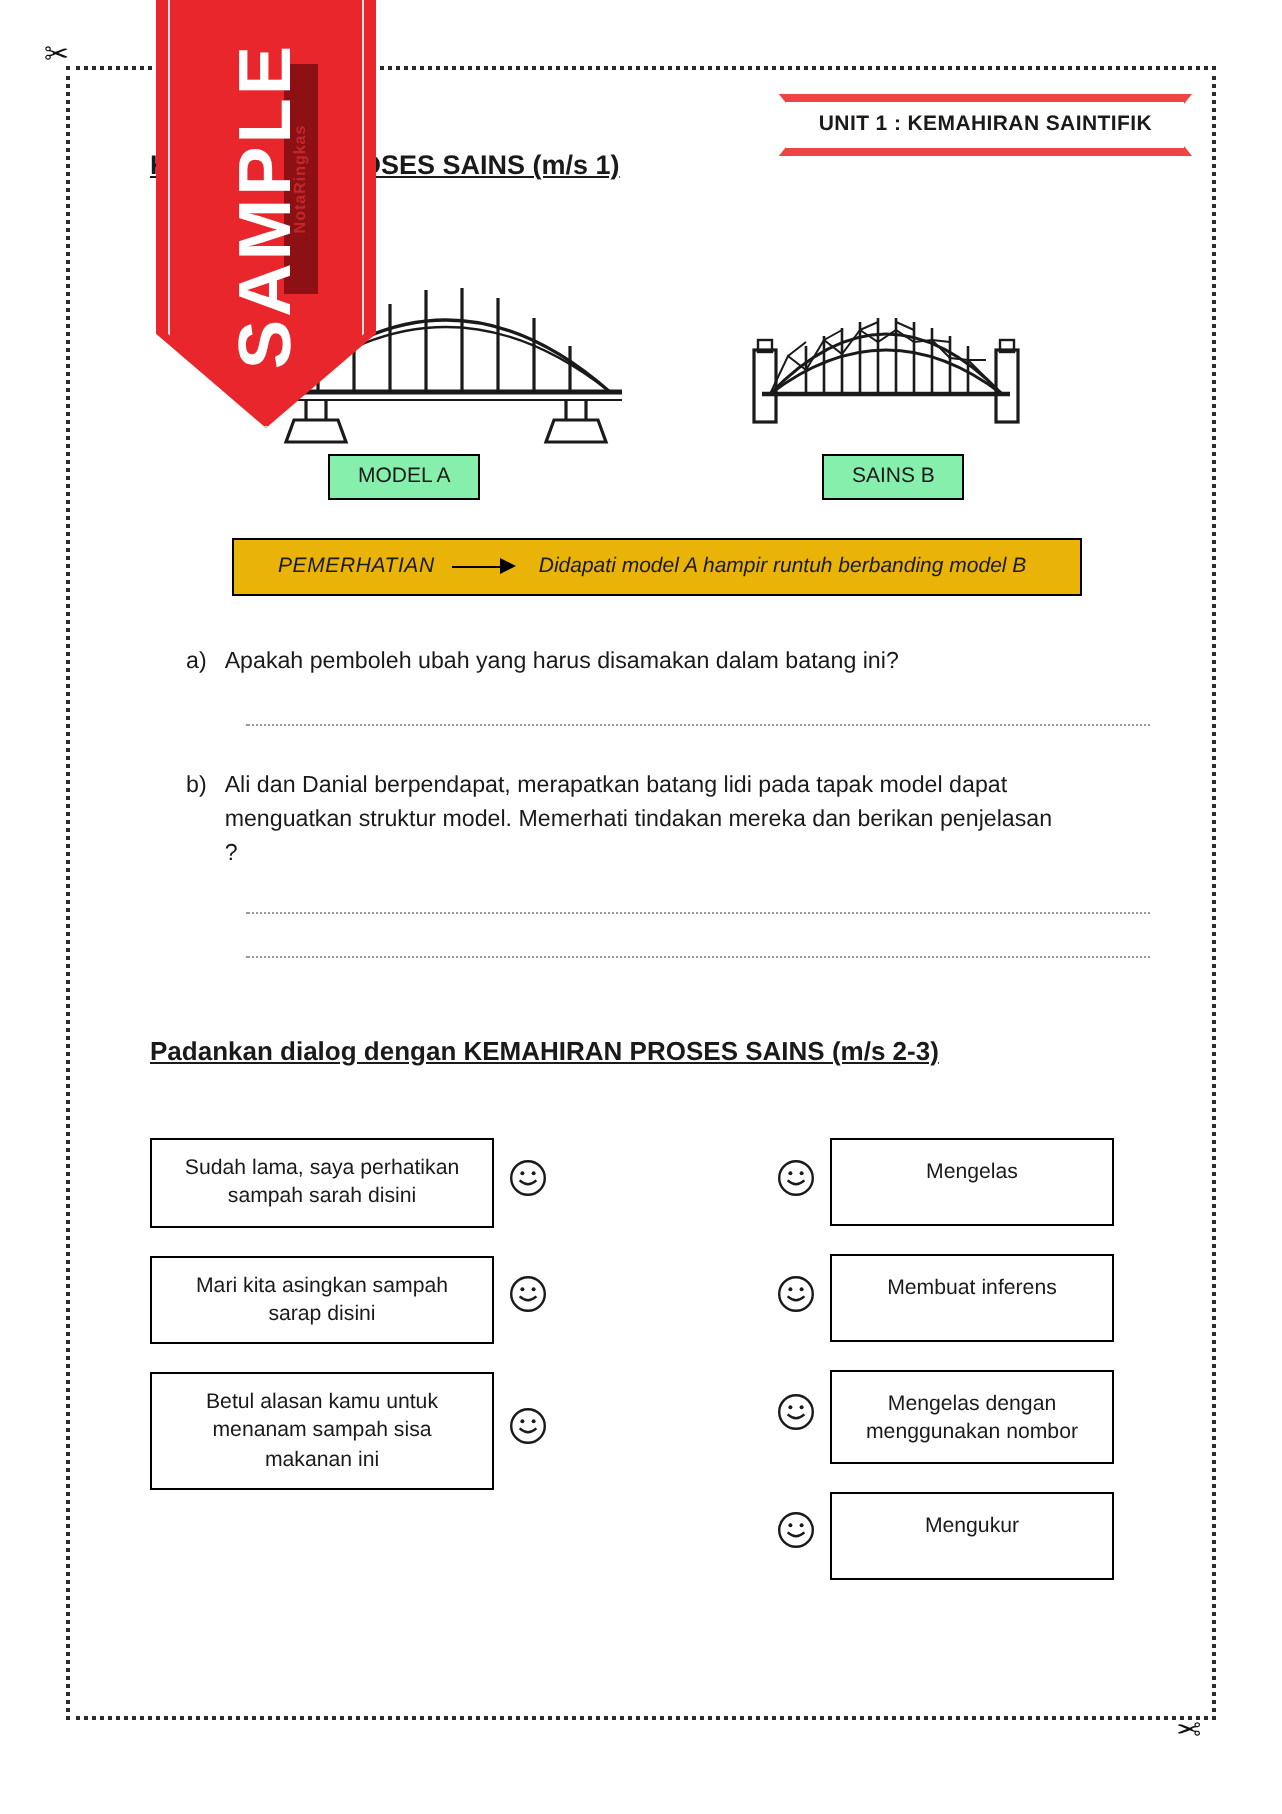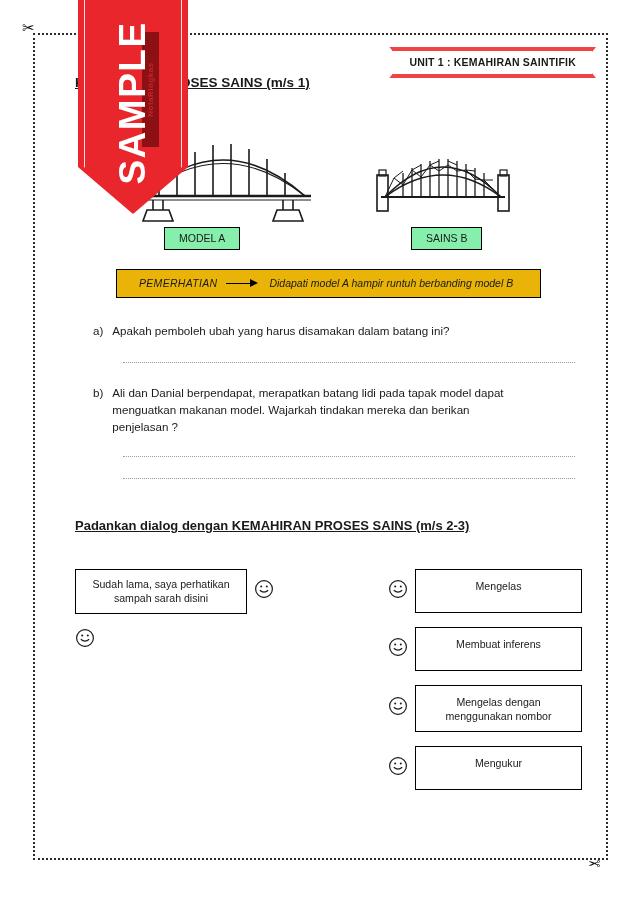--- a/index.html
+++ b/index.html
@@ -161,21 +161,21 @@
     background: #fff;
     box-sizing: border-box;
     font-size: 10.6px;
     line-height: 1.35;
     text-align: center;
     display: flex;
     justify-content: center;
     padding: 7px 8px;
   }
   #match-left .match-box  { width: 172px; min-height: 44px; align-items: center; }
-  #match-right .match-box { width: 167px; min-height: 44px; align-items: flex-start; }
+  #match-right .match-box { width: 142px; min-height: 44px; align-items: flex-start; }
   #match-left .match-box.tall { min-height: 54px; }
   #match-right .match-box { padding-top: 9px; }
 
   .smiley { flex: 0 0 auto; }
 
   
   #sample-ribbon {
     position: absolute;
     left: 78px; top: 0px;
     width: 110px; height: 214px;
@@ -304,21 +304,21 @@
   </div>
 
   <div class="question" id="question-a">
     <span class="q-marker">a)</span>
     <span class="q-text">Apakah pemboleh ubah yang harus disamakan dalam batang ini?</span>
   </div>
   <div class="answer-line" id="ans-a-1"></div>
 
   <div class="question" id="question-b">
     <span class="q-marker">b)</span>
-    <span class="q-text">Ali dan Danial berpendapat, merapatkan batang lidi pada tapak model dapat menguatkan makanan model. Wajarkah tindakan mereka dan berikan penjelasan ?</span>
+    <span class="q-text">Ali dan Danial berpendapat, merapatkan batang lidi pada tapak model dapat menguatkan struktur model. Memerhati tindakan mereka dan berikan penjelasan ?</span>
   </div>
   <div class="answer-line" id="ans-b-1"></div>
   <div class="answer-line" id="ans-b-2"></div>
 
   <div id="match-heading">Padankan dialog dengan KEMAHIRAN PROSES SAINS (m/s 2-3)</div>
 
   <div id="match-left">
     <div class="match-row">
       <div class="match-box">Sudah lama, saya  perhatikan sampah sarah disini</div>
       <span class="smiley">
@@ -326,20 +326,34 @@
             <g fill="none" stroke="#1a1a1a" stroke-width="1.2">
               <circle cx="10" cy="10" r="8.4"></circle>
               <path d="M5.8 11.2 Q10 15 14.2 11.2"></path>
             </g>
             <circle cx="7.2" cy="7.6" r="1" fill="#1a1a1a"></circle>
             <circle cx="12.8" cy="7.6" r="1" fill="#1a1a1a"></circle>
           </svg>
       </span>
     </div>
     <div class="match-row">
+      <div class="match-box">Mari kita asingkan sampah sarap disini</div>
+      <span class="smiley">
+        <svg width="20" height="20" viewBox="0 0 20 20">
+            <g fill="none" stroke="#1a1a1a" stroke-width="1.2">
+              <circle cx="10" cy="10" r="8.4"></circle>
+              <path d="M5.8 11.2 Q10 15 14.2 11.2"></path>
+            </g>
+            <circle cx="7.2" cy="7.6" r="1" fill="#1a1a1a"></circle>
+            <circle cx="12.8" cy="7.6" r="1" fill="#1a1a1a"></circle>
+          </svg>
+      </span>
+    </div>
+    <div class="match-row">
+      <div class="match-box tall">Betul alasan kamu untuk menanam sampah sisa makanan ini</div>
       <span class="smiley">
         <svg width="20" height="20" viewBox="0 0 20 20">
             <g fill="none" stroke="#1a1a1a" stroke-width="1.2">
               <circle cx="10" cy="10" r="8.4"></circle>
               <path d="M5.8 11.2 Q10 15 14.2 11.2"></path>
             </g>
             <circle cx="7.2" cy="7.6" r="1" fill="#1a1a1a"></circle>
             <circle cx="12.8" cy="7.6" r="1" fill="#1a1a1a"></circle>
           </svg>
       </span>

